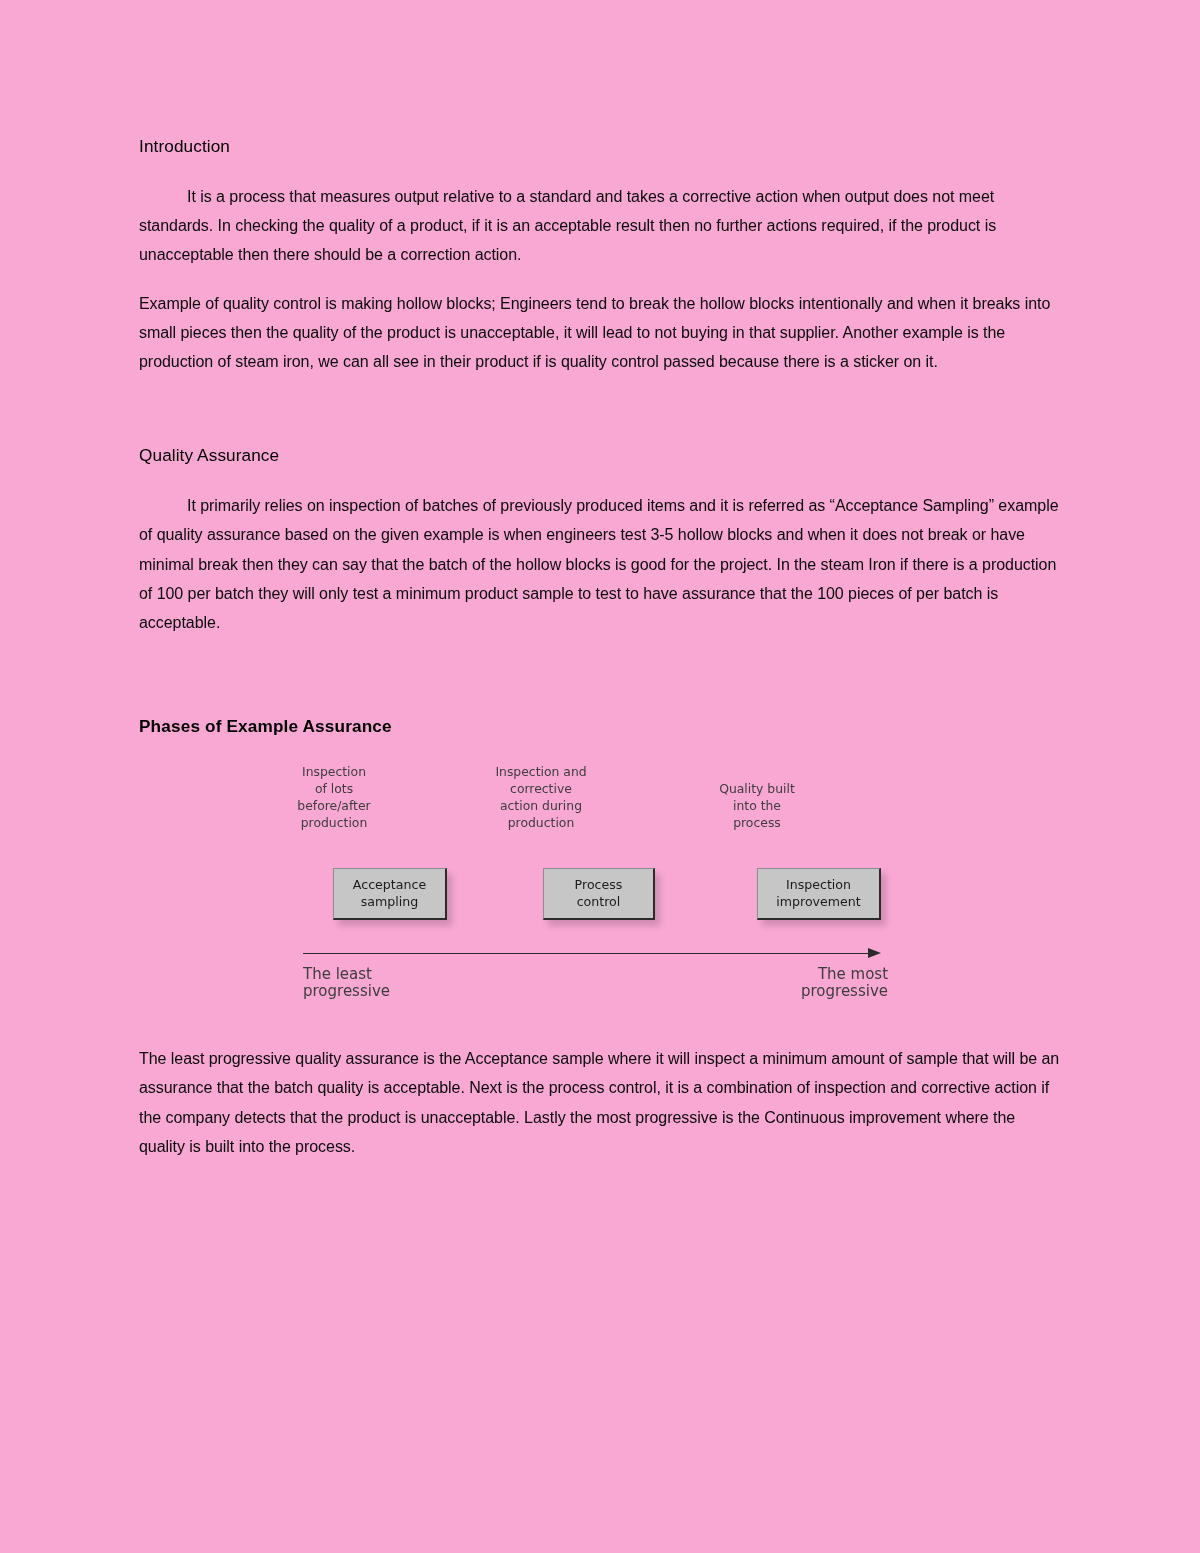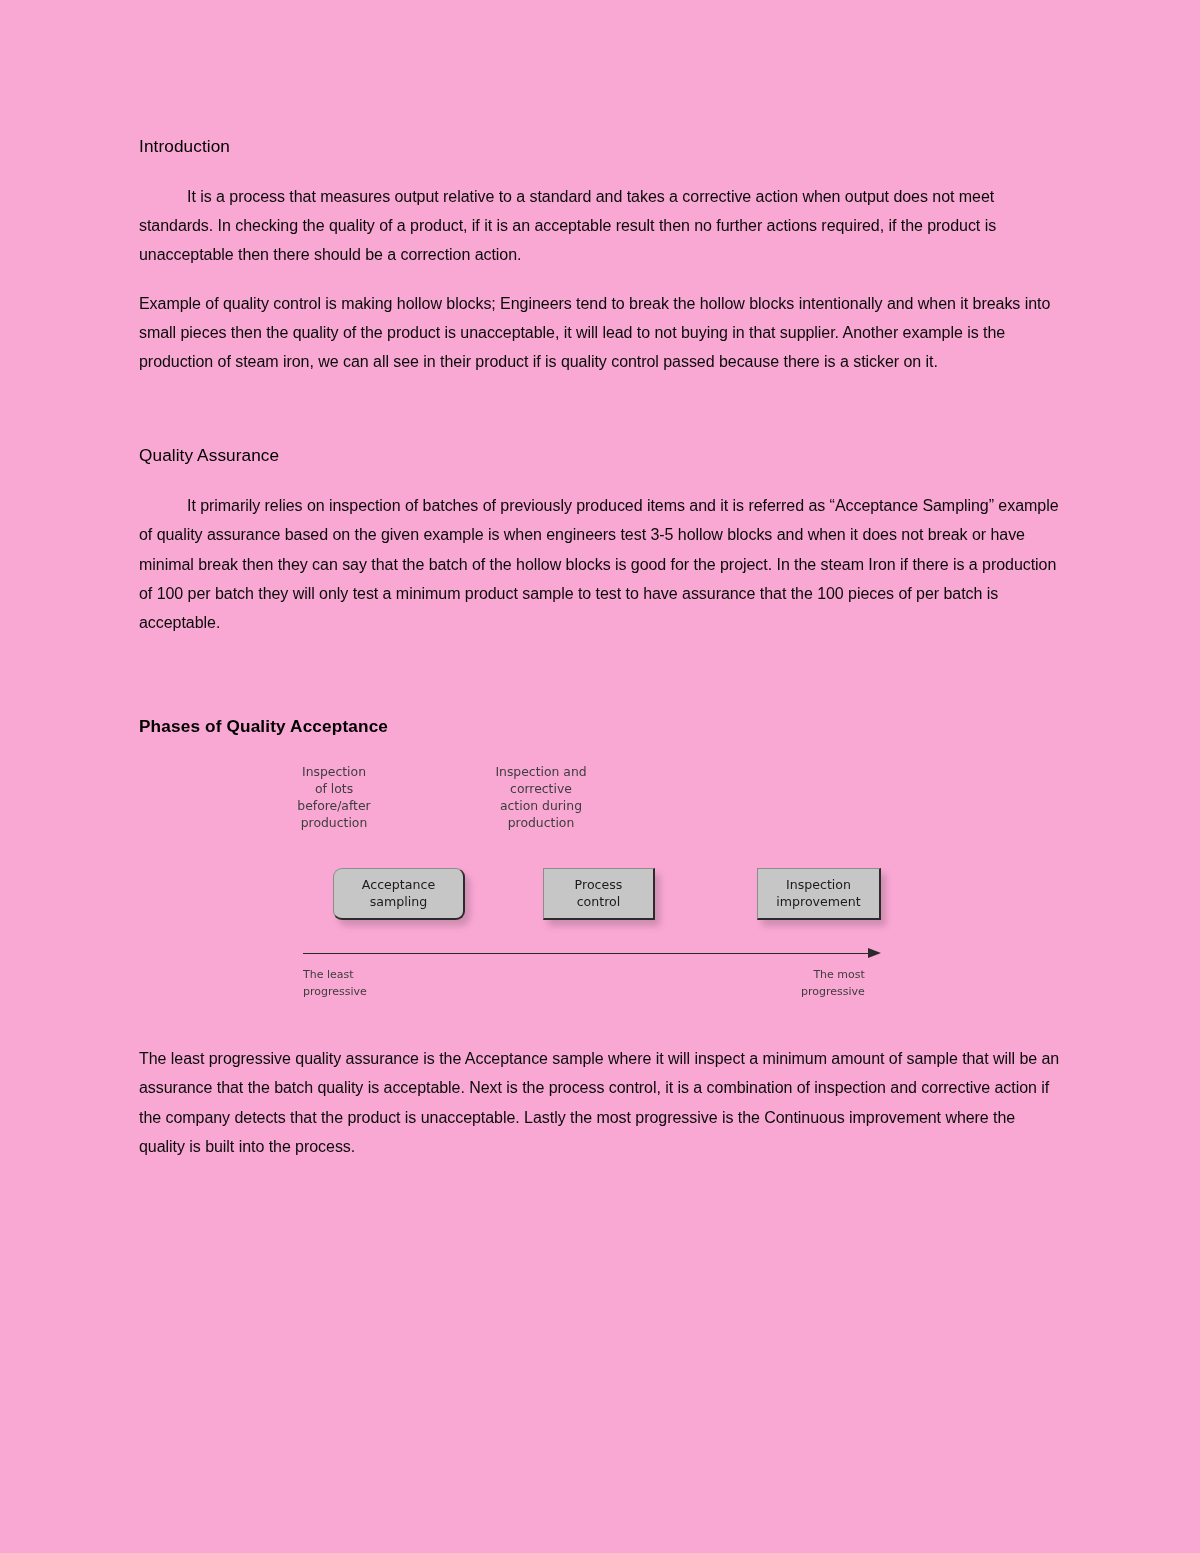--- a/index.html
+++ b/index.html
@@ -116,21 +116,21 @@
     top: 0;
     width: 0;
     height: 0;
     border-top: 5px solid transparent;
     border-bottom: 5px solid transparent;
     border-left: 13px solid #2a2a2a;
   }
   .axis-label {
     position: absolute;
     font-family: "DejaVu Sans", sans-serif;
-    font-size: 11px;
+    font-size: 15px;
     line-height: 17px;
     color: #3d3d3d;
     white-space: pre-line;
   }
 </style>
 </head>
 <body>
 
 <div class="page">
   <div class="content">
@@ -143,46 +143,51 @@
     <p class="body">Example of quality control is making hollow blocks; Engineers tend to break the hollow blocks intentionally and when it breaks into small pieces then the quality of the product is unacceptable, it will lead to not buying in that supplier. Another example is the  production of steam iron, we can all see in their product if is quality control passed because there is a sticker on it.</p>
 
     <div class="gap-lg"></div>
 
     <div class="heading">Quality Assurance</div>
 
     <p class="body indent">It primarily relies on inspection of batches of previously produced items and it is referred as “Acceptance Sampling”  example of quality assurance based on the given example is when engineers test 3-5 hollow blocks and when it does not break or have minimal break  then they can say that the batch of the hollow blocks is good for the project. In the steam Iron if there is a production of 100 per batch they will only test a minimum product sample to test to have assurance that the 100 pieces of per batch is acceptable.</p>
 
     <div class="gap-xl"></div>
 
-    <div class="heading bold">Phases of Quality Acceptance</div>
+    <div class="heading bold">Phases of Example Assurance</div>
 
     <div class="figure">
 
       <div class="phase-col" style="left:105px; top:0px;">
         <div class="phase-caption">Inspection
 of lots
 before/after
 production</div>
       </div>
-      <div class="phase-box" style="left:194px; top:105px; width:132px; height:52px;border-radius:9px;">
+      <div class="phase-box" style="left:194px; top:105px; width:114px; height:52px;">
         <span class="phase-box-label">Acceptance
 sampling</span>
       </div>
 
       <div class="phase-col" style="left:312px; top:0px;">
         <div class="phase-caption">Inspection and
 corrective
 action during
 production</div>
       </div>
       <div class="phase-box" style="left:404px; top:105px; width:112px; height:52px;">
         <span class="phase-box-label">Process
 control</span>
       </div>
 
+      <div class="phase-col" style="left:528px; top:17px;">
+        <div class="phase-caption">Quality built
+into the
+process</div>
+      </div>
       <div class="phase-box" style="left:618px; top:105px; width:124px; height:52px;">
         <span class="phase-box-label">Inspection
 improvement</span>
       </div>
 
       <div class="axis">
         <div class="axis-line"></div>
         <div class="axis-arrow"></div>
       </div>
       <div class="axis-label" style="left:164px; top:203px; text-align:left;">The least

